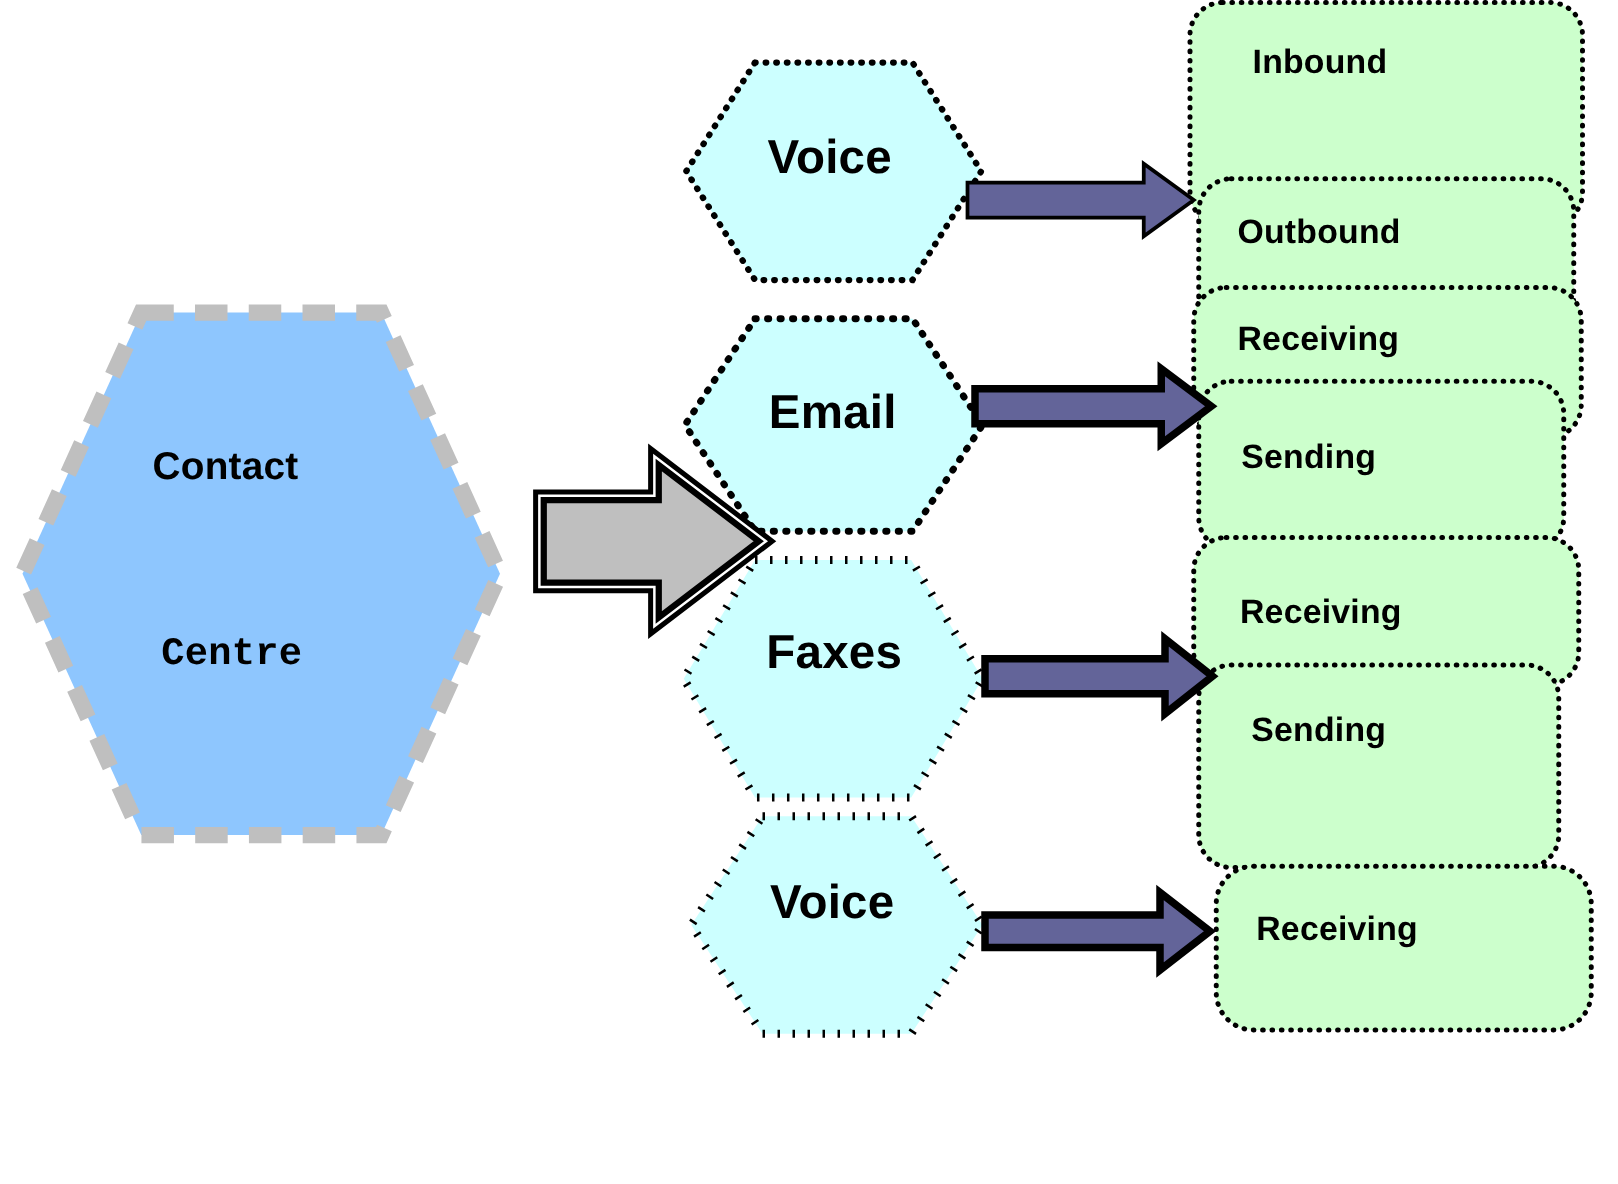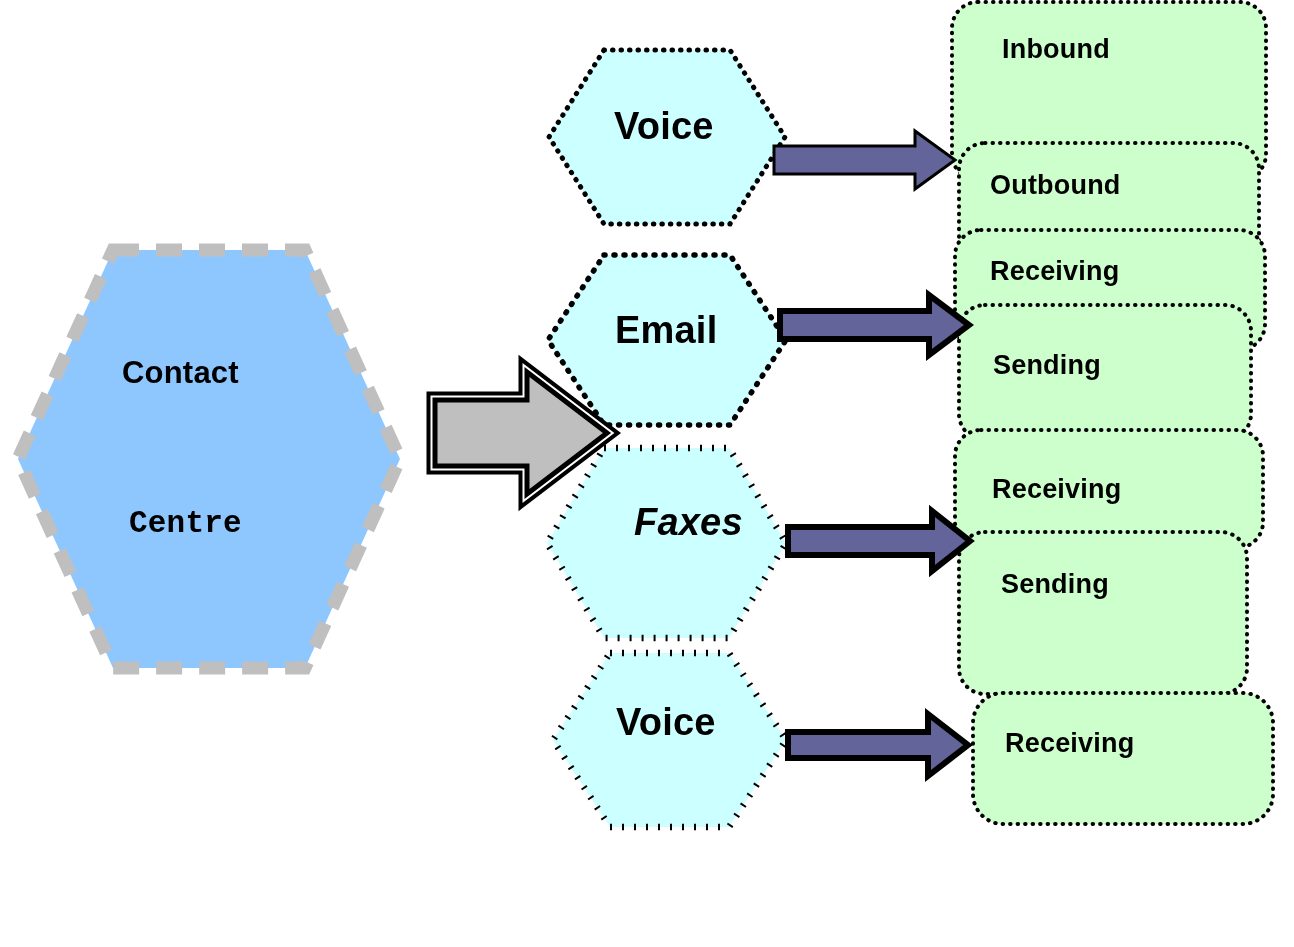--- a/index.html
+++ b/index.html
@@ -101,21 +101,21 @@
     </g>
   </svg>
 
   <div class="layer">
 
     <div class="lbl hub-label" style="left:122px; top:357px;">Contact</div>
     <div class="lbl hub-label" style="left:129px; top:508px;font-family:Liberation Mono, monospace;">Centre</div>
 
     <div class="lbl chan-label" style="left:614px; top:107px;">Voice</div>
     <div class="lbl chan-label" style="left:615px; top:311px;">Email</div>
-    <div class="lbl chan-label" style="left:634px; top:503px;font-style:italic;">Faxes</div>
+    <div class="lbl chan-label" style="left:613px; top:503px;">Faxes</div>
     <div class="lbl chan-label" style="left:616px; top:703px;">Voice</div>
 
     <div class="lbl dir-label" style="left:1002px; top:36px;">Inbound</div>
     <div class="lbl dir-label" style="left:990px; top:172px;">Outbound</div>
     <div class="lbl dir-label" style="left:990px; top:258px;">Receiving</div>
     <div class="lbl dir-label" style="left:993px; top:352px;">Sending</div>
     <div class="lbl dir-label" style="left:992px; top:476px;">Receiving</div>
     <div class="lbl dir-label" style="left:1001px; top:571px;">Sending</div>
     <div class="lbl dir-label" style="left:1005px; top:730px;">Receiving</div>
   </div>

